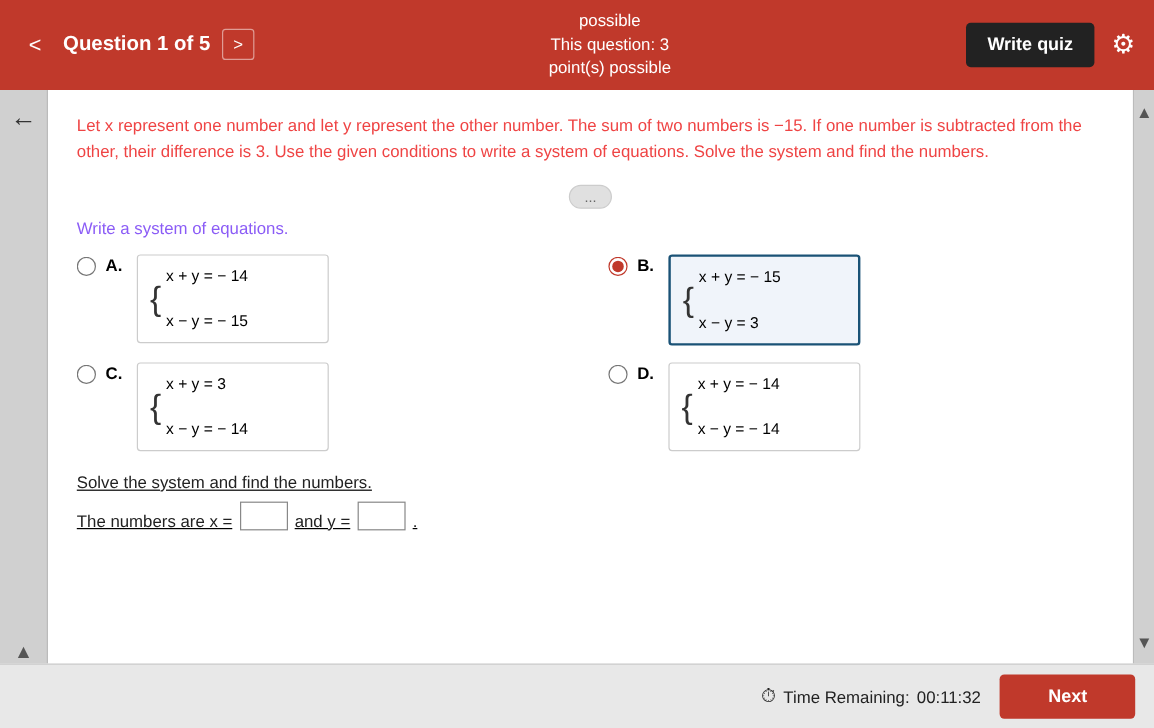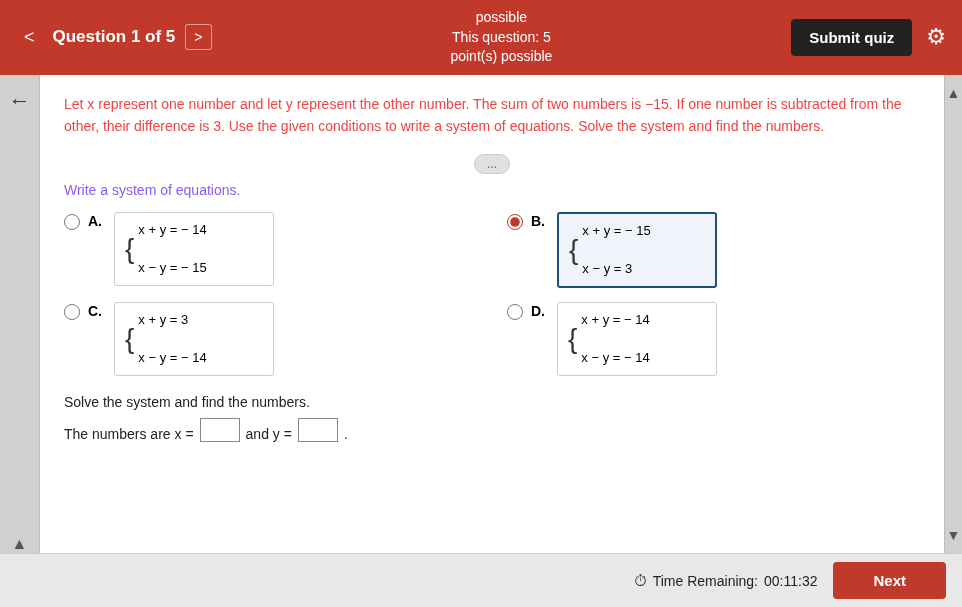--- a/index.html
+++ b/index.html
@@ -198,20 +198,21 @@
     .equations {
       display: flex;
       flex-direction: column;
       gap: 16px;
       font-size: 13px;
     }
 
     
     .solve-section {
       margin-top: 4px;
+      text-decoration: underline;
     }
     .solve-label {
       font-size: 14px;
       color: #222;
       margin-bottom: 8px;
     }
     .numbers-row {
       display: flex;
       align-items: flex-end;
       gap: 6px;
@@ -287,25 +288,25 @@
 <body>
 
 <div class="header">
   <div class="header-left">
     <button class="nav-arrow">&lt;</button>
     <span class="question-label">Question 1 of 5</span>
     <button class="nav-arrow-next">&gt;</button>
   </div>
   <div class="header-center">
     <span style="white-space:pre-line;">possible
-This question: 5
+This question: 3
 point(s) possible</span>
   </div>
   <div class="header-right">
-    <button class="submit-quiz-btn">Submit quiz</button>
+    <button class="submit-quiz-btn">Write quiz</button>
     <span class="settings-icon">⚙</span>
   </div>
 </div>
 
 <div class="main-area">
 
   <div class="left-sidebar">
     <span class="back-arrow">←</span>
     <span class="scroll-up">▲</span>
   </div>

